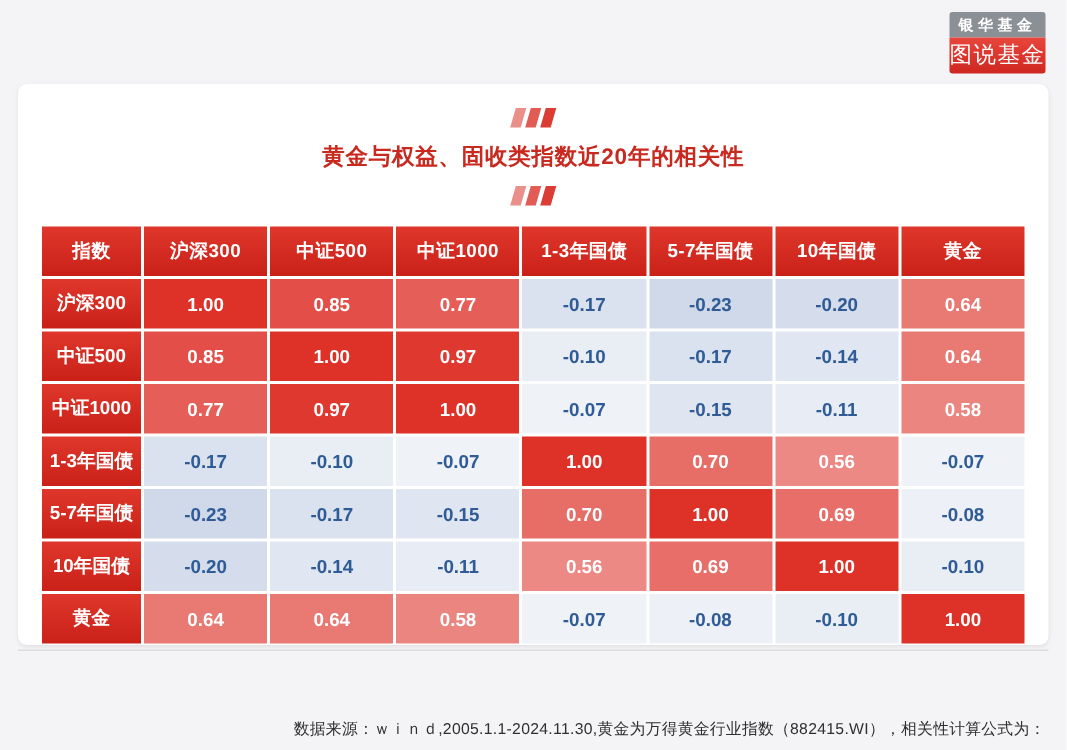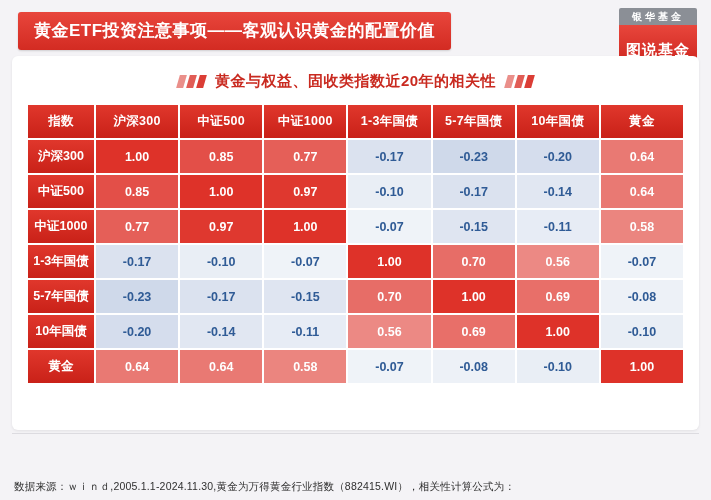--- a/index.html
+++ b/index.html
@@ -28,61 +28,62 @@
     padding: 7px 16px 8px 16px;
     border-radius: 3px;
     letter-spacing: 0.5px;
     white-space: nowrap;
     box-shadow: 0 1px 2px rgba(0,0,0,0.15);
   }
   .brand {
     position: absolute;
     right: 14px;
     top: 8px;
-    width: 78px;
+    width: 64px;
     text-align: center;
   }
   .brand-top {
     background: #8b8f96;
     color: #fff;
     font-size: 10px;
     font-weight: bold;
     letter-spacing: 3px;
     padding: 2px 0 1px 0;
     border-radius: 2px 2px 0 0;
   }
   .brand-bottom {
     background: linear-gradient(180deg, #e8463c 0%, #cf2720 100%);
     color: #fff;
     font-size: 15px;
-    font-weight: bold;
+    font-weight: normal;
     letter-spacing: 1px;
-    padding: 16px 0 3px 0;
+    padding: 2px 0 3px 0;
     border-radius: 0 0 2px 2px;
   }
 
   
   .card {
     position: absolute;
     left: 12px;
     right: 12px;
     top: 56px;
     bottom: 70px;
     background: #fff;
     border-radius: 6px;
     box-shadow: 0 1px 3px rgba(0,0,0,0.08);
     padding: 12px 14px 10px 14px;
   }
 
   .subtitle-row {
     display: flex;
     align-items: center;
-    justify-content: center;
+    justify-content: flex-start;
     gap: 10px;
     margin: 4px 0 12px 0;
+    flex-direction: column;
   }
   .subtitle {
     font-size: 15px;
     font-weight: bold;
     color: #c92a20;
     white-space: nowrap;
     letter-spacing: 0.5px;
   }
   .deco {
     display: flex;
@@ -136,35 +137,35 @@
 
   
   .note {
     position: absolute;
     left: 14px;
     right: 14px;
     bottom: 6px;
     font-size: 10.5px;
     color: #2f2f2f;
     line-height: 1.55;
+    text-align: right;
   }
   .note .l1 { letter-spacing: 0.2px; }
   .sep {
     position: absolute;
     left: 12px; right: 12px;
     bottom: 66px;
     height: 1px;
     background: #dcdbe0;
   }
 </style>
 </head>
 <body>
 
 <div class="header">
-  <div class="title-banner">黄金ETF投资注意事项——客观认识黄金的配置价值</div>
   <div class="brand">
     <div class="brand-top">银华基金</div>
     <div class="brand-bottom">图说基金</div>
   </div>
 </div>
 
 <div class="card">
 
   <div class="subtitle-row">
     <span class="deco">

